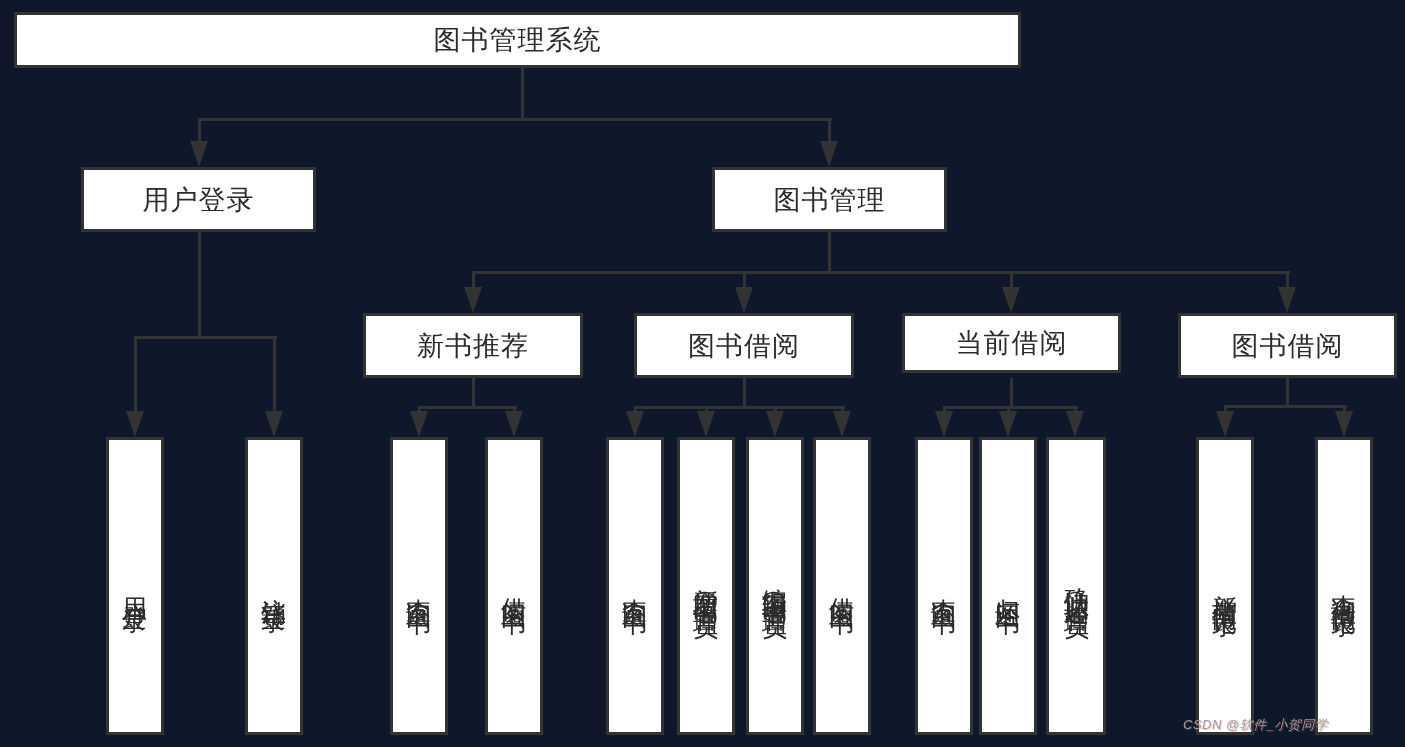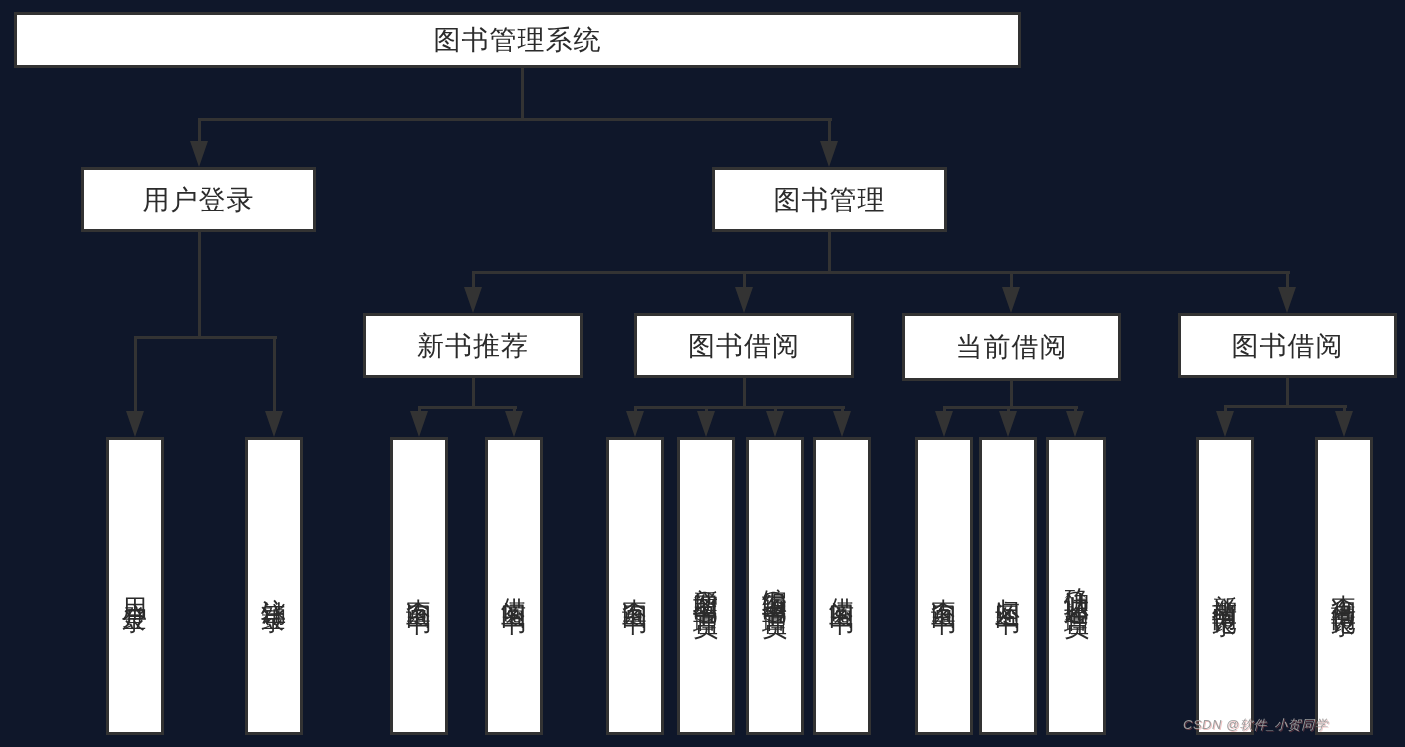--- a/index.html
+++ b/index.html
@@ -104,21 +104,21 @@
   <div class="arrowhead" style="left:464px;top:287px"></div>
   <div class="vline" style="left:743px;top:271px;height:20px"></div>
   <div class="arrowhead" style="left:735px;top:287px"></div>
   <div class="vline" style="left:1010px;top:271px;height:20px"></div>
   <div class="arrowhead" style="left:1002px;top:287px"></div>
   <div class="vline" style="left:1286px;top:271px;height:20px"></div>
   <div class="arrowhead" style="left:1278px;top:287px"></div>
 
   <div class="box" style="left:634px;top:313px;width:220px;height:65px">图书借阅</div>
   <div class="box" style="left:363px;top:313px;width:220px;height:65px">新书推荐</div>
-  <div class="box" style="left:902px;top:313px;width:219px;height:68px">当前借阅</div>
+  <div class="box" style="left:902px;top:313px;width:219px;height:60px">当前借阅</div>
   <div class="box" style="left:1178px;top:313px;width:219px;height:65px">图书借阅</div>
 
   <div class="vline" style="left:472px;top:378px;height:30px"></div>
   <div class="hline" style="left:418px;top:406px;width:99px"></div>
   <div class="vline" style="left:418px;top:406px;height:10px"></div>
   <div class="arrowhead" style="left:410px;top:411px"></div>
   <div class="vline" style="left:513px;top:406px;height:10px"></div>
   <div class="arrowhead" style="left:505px;top:411px"></div>
 
   <div class="vline" style="left:743px;top:378px;height:30px"></div>

